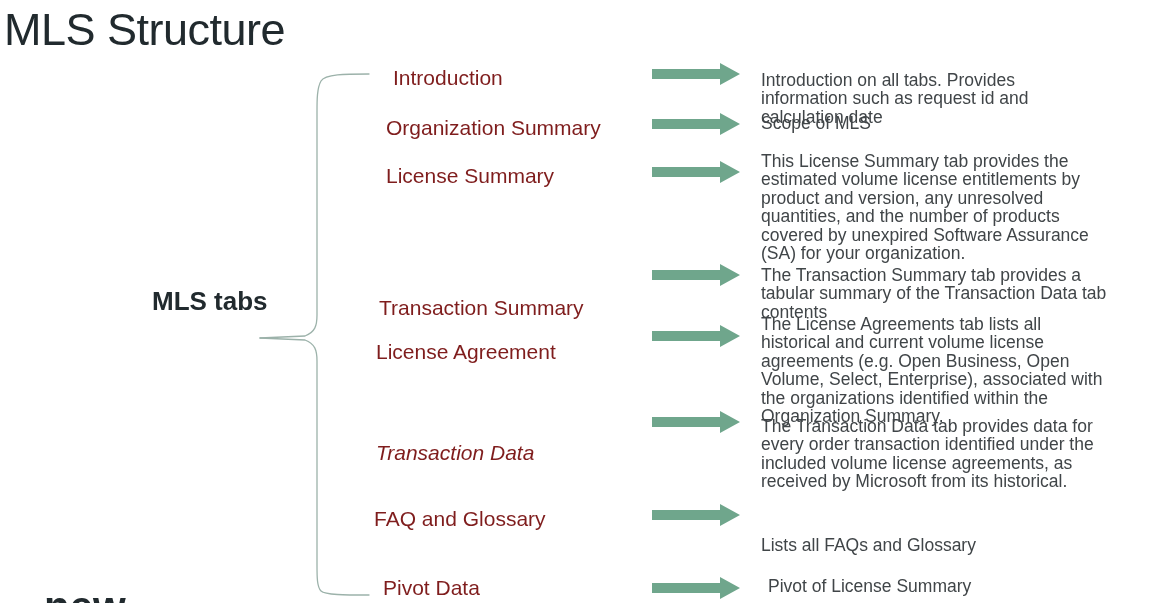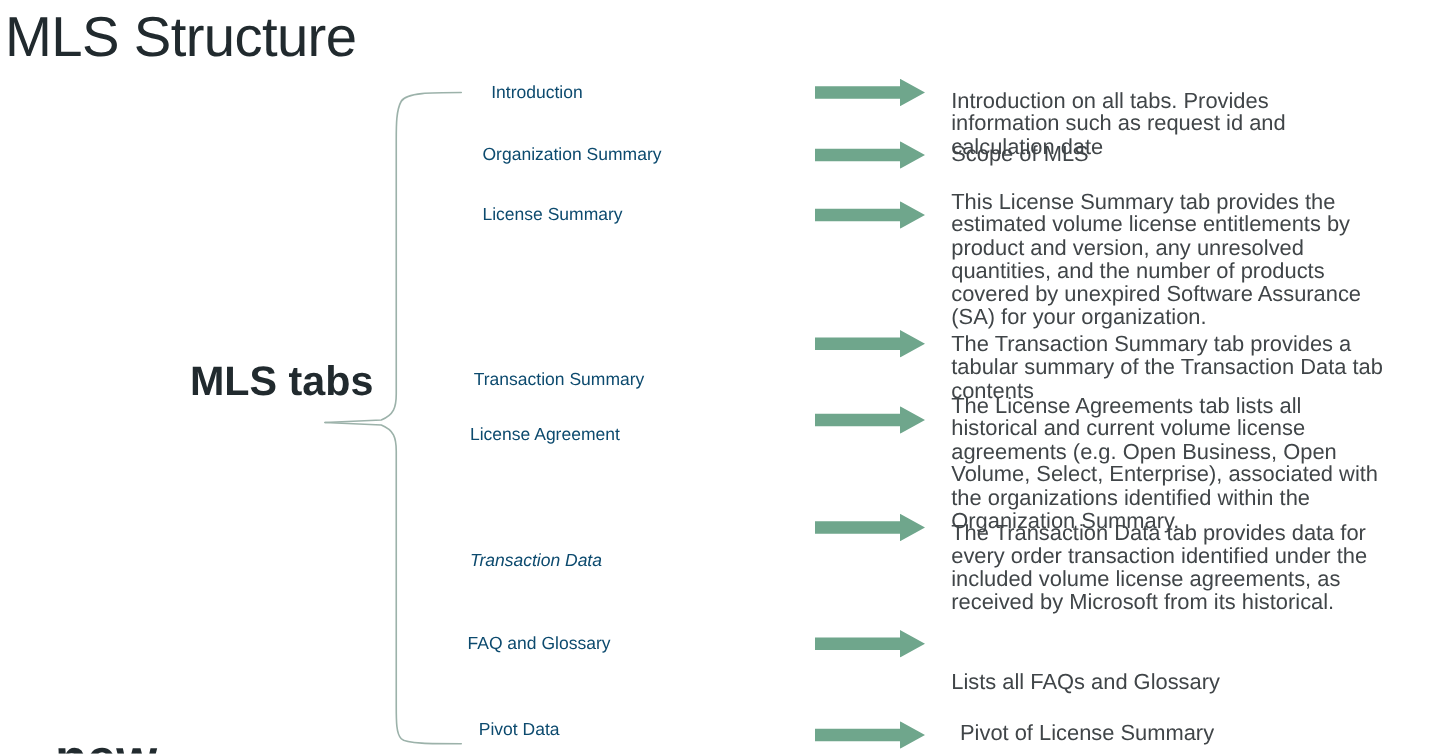--- a/index.html
+++ b/index.html
@@ -30,21 +30,21 @@
     letter-spacing: -0.5px;
     line-height: 1.05;
     white-space: nowrap;
   }
 
   
   #group-label {
     position: absolute;
     left: 152px;
     top: 286px;
-    font-size: 33px;
+    font-size: 26px;
     font-weight: bold;
     color: #212a2e;
     white-space: nowrap;
   }
 
   
   #bottom-heading {
     position: absolute;
     left: 44px;
     top: 586px;
@@ -66,22 +66,22 @@
   }
 
   
   .row {
     position: absolute;
     left: 0;
     width: 100%;
   }
   .tab-label {
     position: absolute;
-    font-size: 14px;
-    color: #0c4a6e;
+    font-size: 21px;
+    color: #7f1d1d;
     white-space: nowrap;
     line-height: 1.25;
   }
   .desc {
     position: absolute;
     left: 761px;
     width: 330px;
     font-size: 17.5px;
     color: #404548;
     line-height: 1.05;

